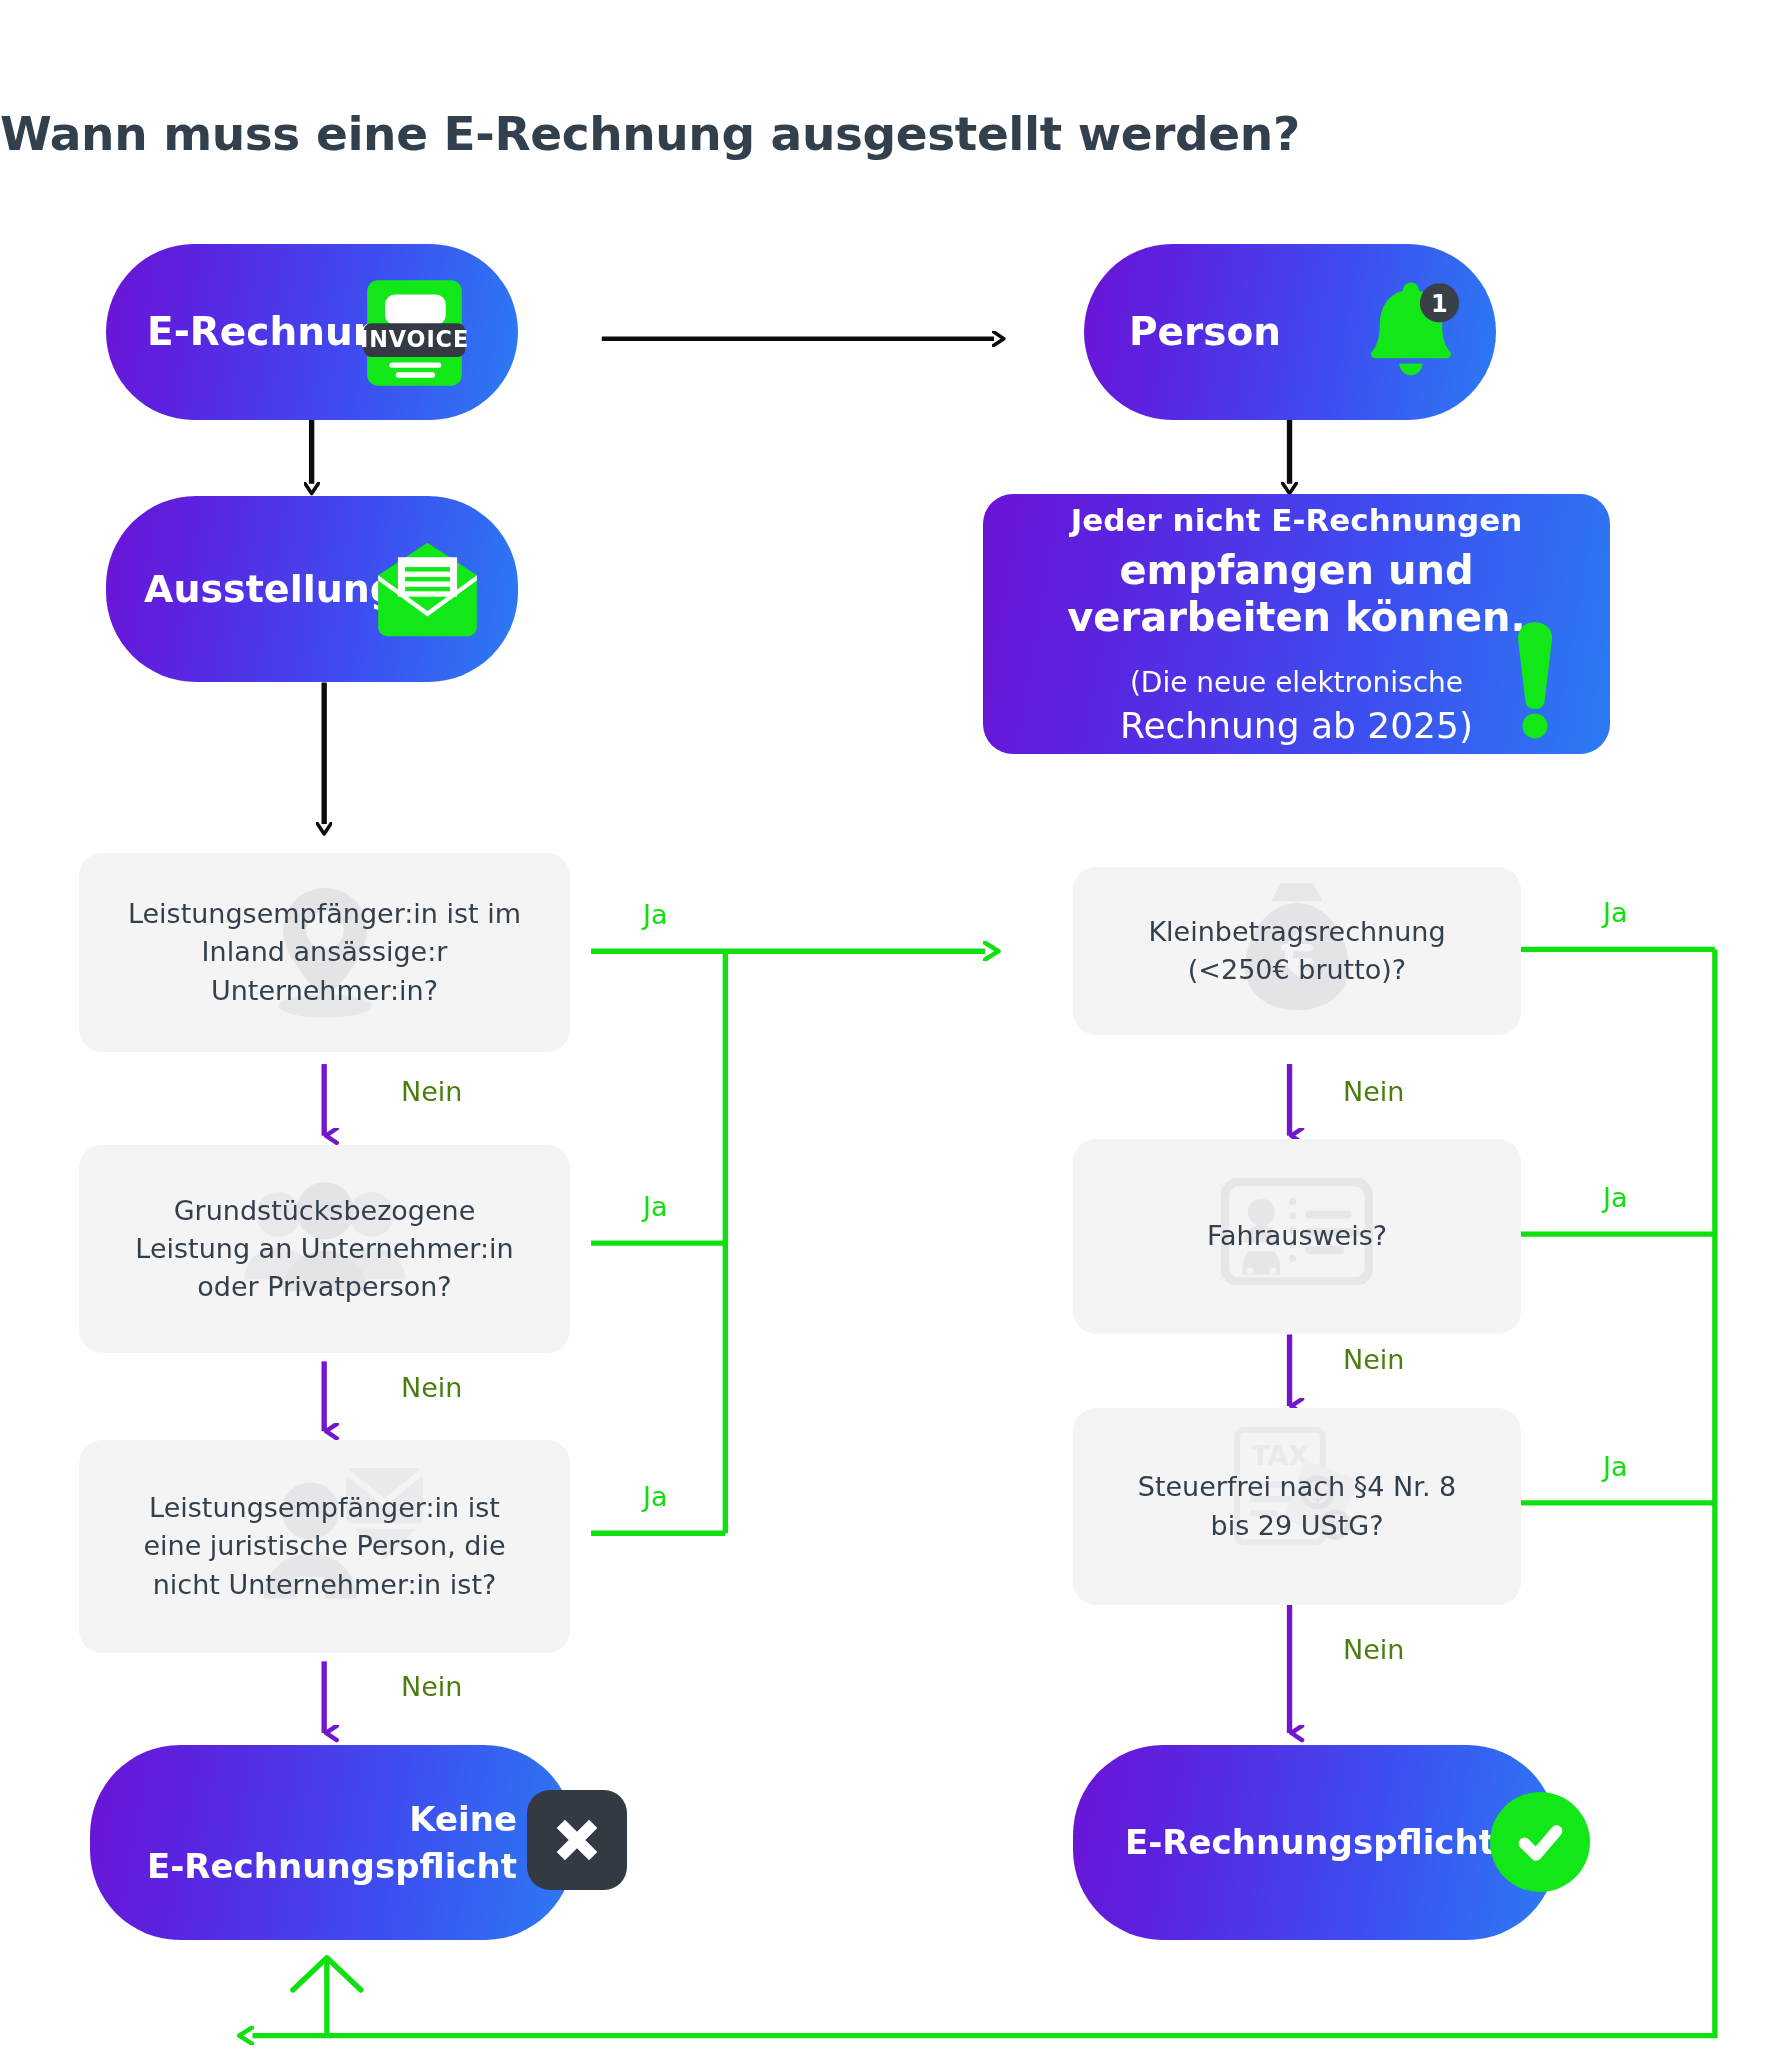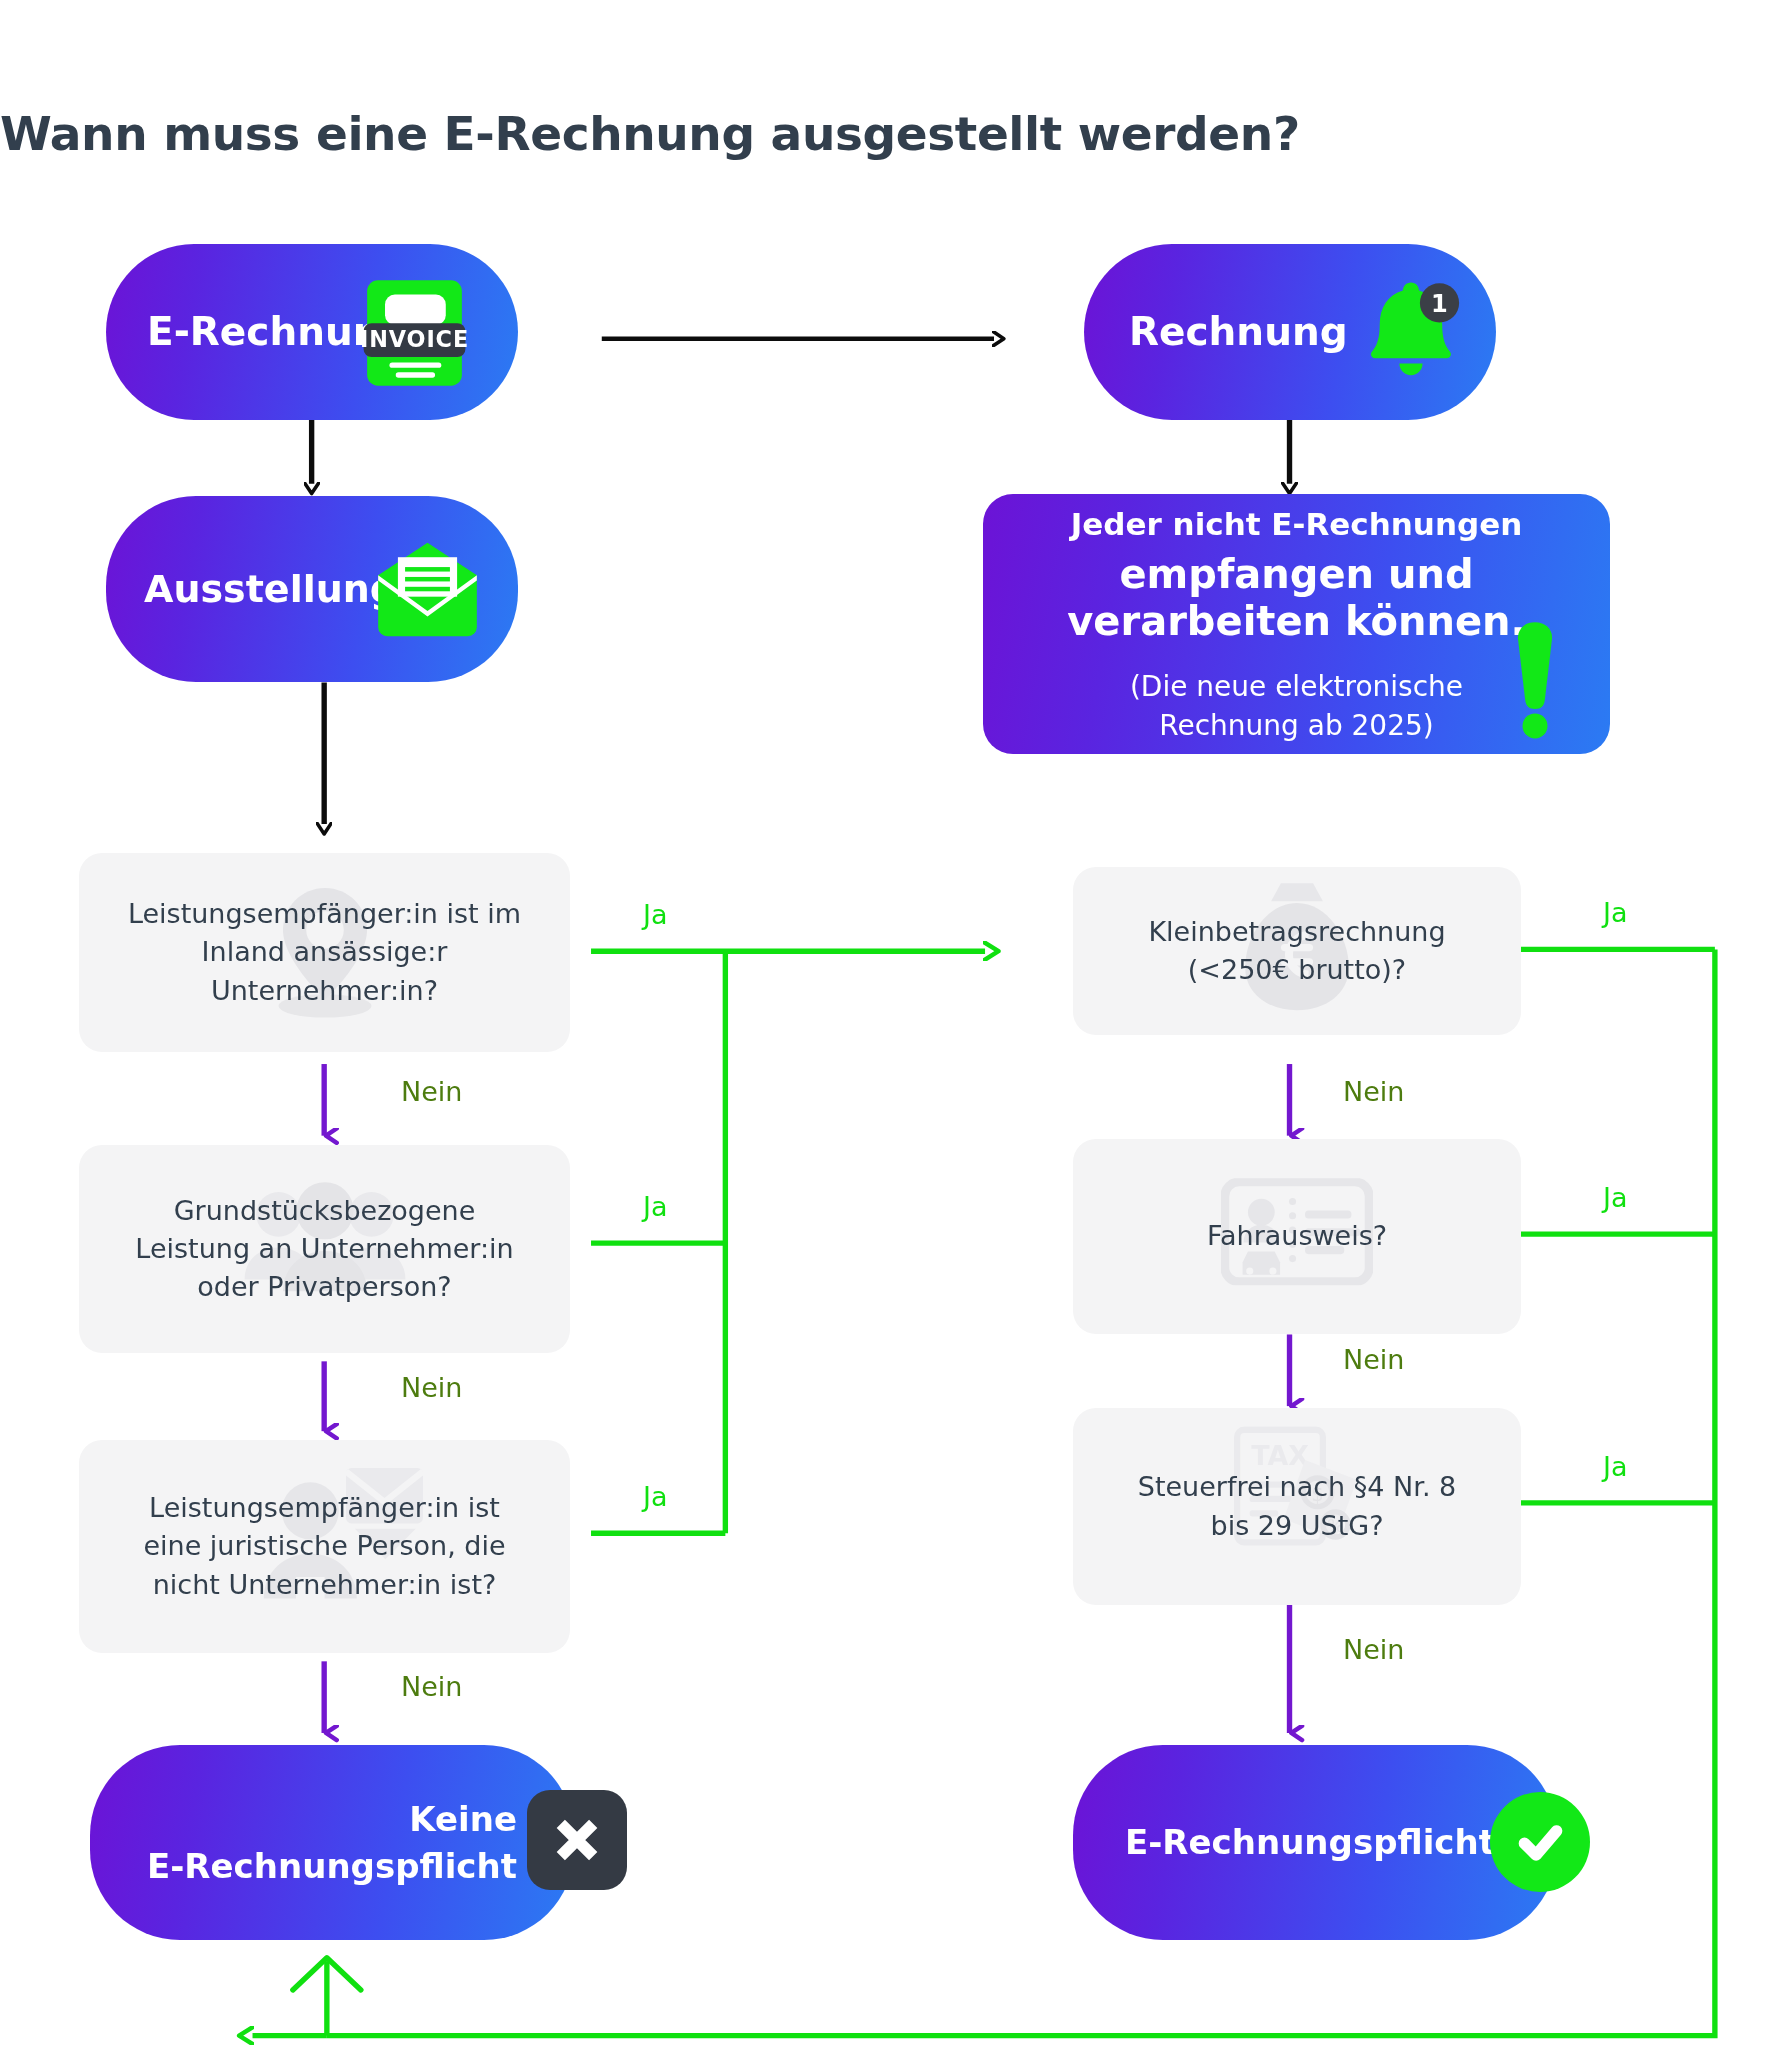--- a/index.html
+++ b/index.html
@@ -168,21 +168,21 @@
         <rect x="28" y="16" width="68" height="34" rx="11" fill="#ffffff"></rect>
         <rect x="4" y="48" width="114" height="38" rx="9" fill="#343a44"></rect>
         <text x="61" y="75" font-family="'DejaVu Sans','Liberation Sans',sans-serif" font-size="25" font-weight="bold" fill="#ffffff" text-anchor="middle" letter-spacing="1">INVOICE</text>
         <rect x="33" y="92" width="58" height="6" rx="3" fill="#ffffff"></rect>
         <rect x="40" y="103" width="44" height="6" rx="3" fill="#ffffff"></rect>
       </svg>
     </span>
   </div>
 
   <div class="gnode pill" style="left:1084px;top:244px;width:412px;height:176px;padding-left:45px;">
-    <span class="lbl" style="font-size:39px;">Rechnung</span>
+    <span class="lbl" style="font-size:39px;">Person</span>
     <span style="position:absolute;left:269px;top:34px;width:107px;height:107px;">
       <svg viewBox="0 0 120 120" width="107" height="107">
         <path d="M56 14c0-5 4-9 9-9s9 4 9 9c17 5 26 19 26 38 0 16 3 24 9 31 2 3 0 7-4 7H25c-4 0-6-4-4-7 6-7 9-15 9-31 0-19 9-33 26-38z" fill="#12e817"></path>
         <path d="M52 96a13 13 0 0 0 26 0z" fill="#12e817"></path>
         <circle cx="97" cy="28" r="22" fill="#3b3f47"></circle>
         <text x="97" y="38" font-family="'DejaVu Sans','Liberation Sans',sans-serif" font-size="27" font-weight="bold" fill="#ffffff" text-anchor="middle">1</text>
       </svg>
     </span>
   </div>
 
@@ -199,21 +199,21 @@
       </svg>
     </span>
   </div>
 
   <div class="gnode card" style="left:983px;top:494px;width:627px;height:260px;flex-direction:column;
               align-items:center;justify-content:center;">
     <div style="text-align:center;">
       <div class="lbl" style="font-size:31px;">Jeder nicht E-Rechnungen</div>
       <div class="lbl" style="font-size:40px;margin-top:8px;">empfangen und verarbeiten können.</div>
       <div style="font-size:28px;font-weight:normal;margin-top:25px;">(Die neue elektronische</div>
-      <div style="font-size:28px;font-weight:normal;margin-top:5.4px;">Rechnung ab 2025)</div>
+      <div style="font-size:36px;font-weight:normal;margin-top:5.4px;">Rechnung ab 2025)</div>
     </div>
     <span style="position:absolute;right:50px;bottom:12.5px;width:50px;height:125px;">
       <svg viewBox="0 0 56 140" width="50" height="125">
         <path d="M28 6c12 0 20 8 19 19l-8 68c-1 7-4 10-11 10s-10-3-11-10L9 25C8 14 16 6 28 6z" fill="#12e817"></path>
         <circle cx="28" cy="122" r="14" fill="#12e817"></circle>
       </svg>
     </span>
   </div>
 
   <div class="dbox" style="left:79px;top:853px;width:491px;height:199px;">

